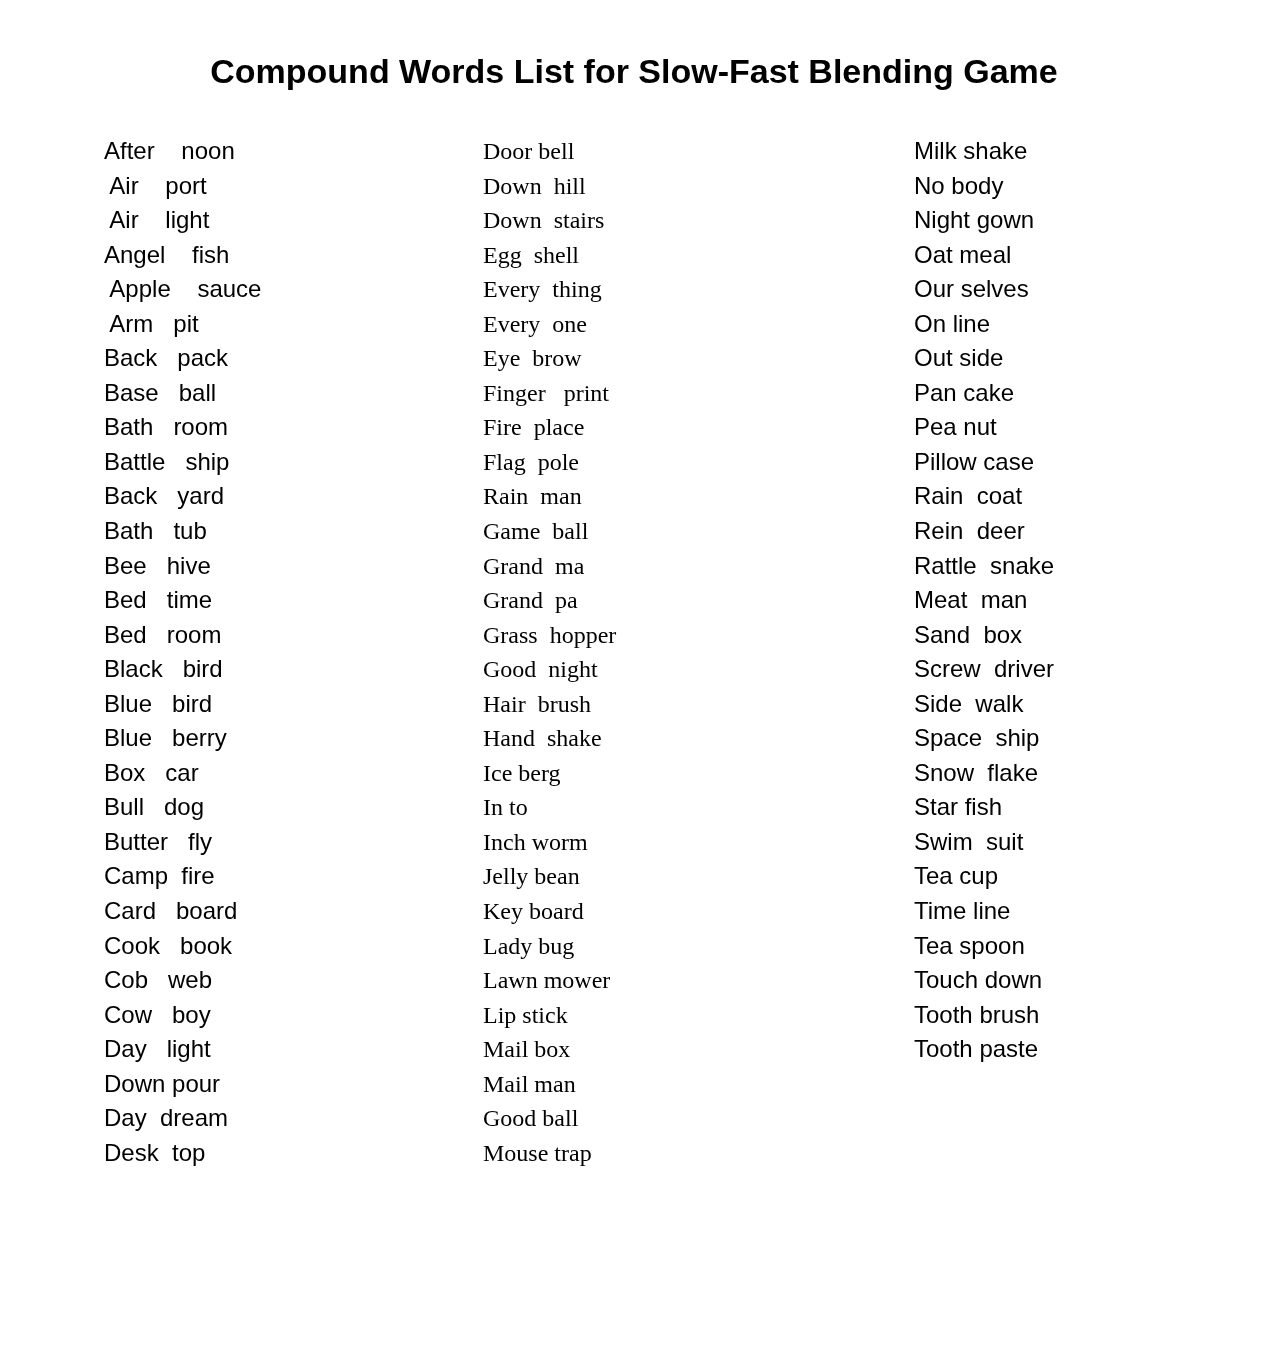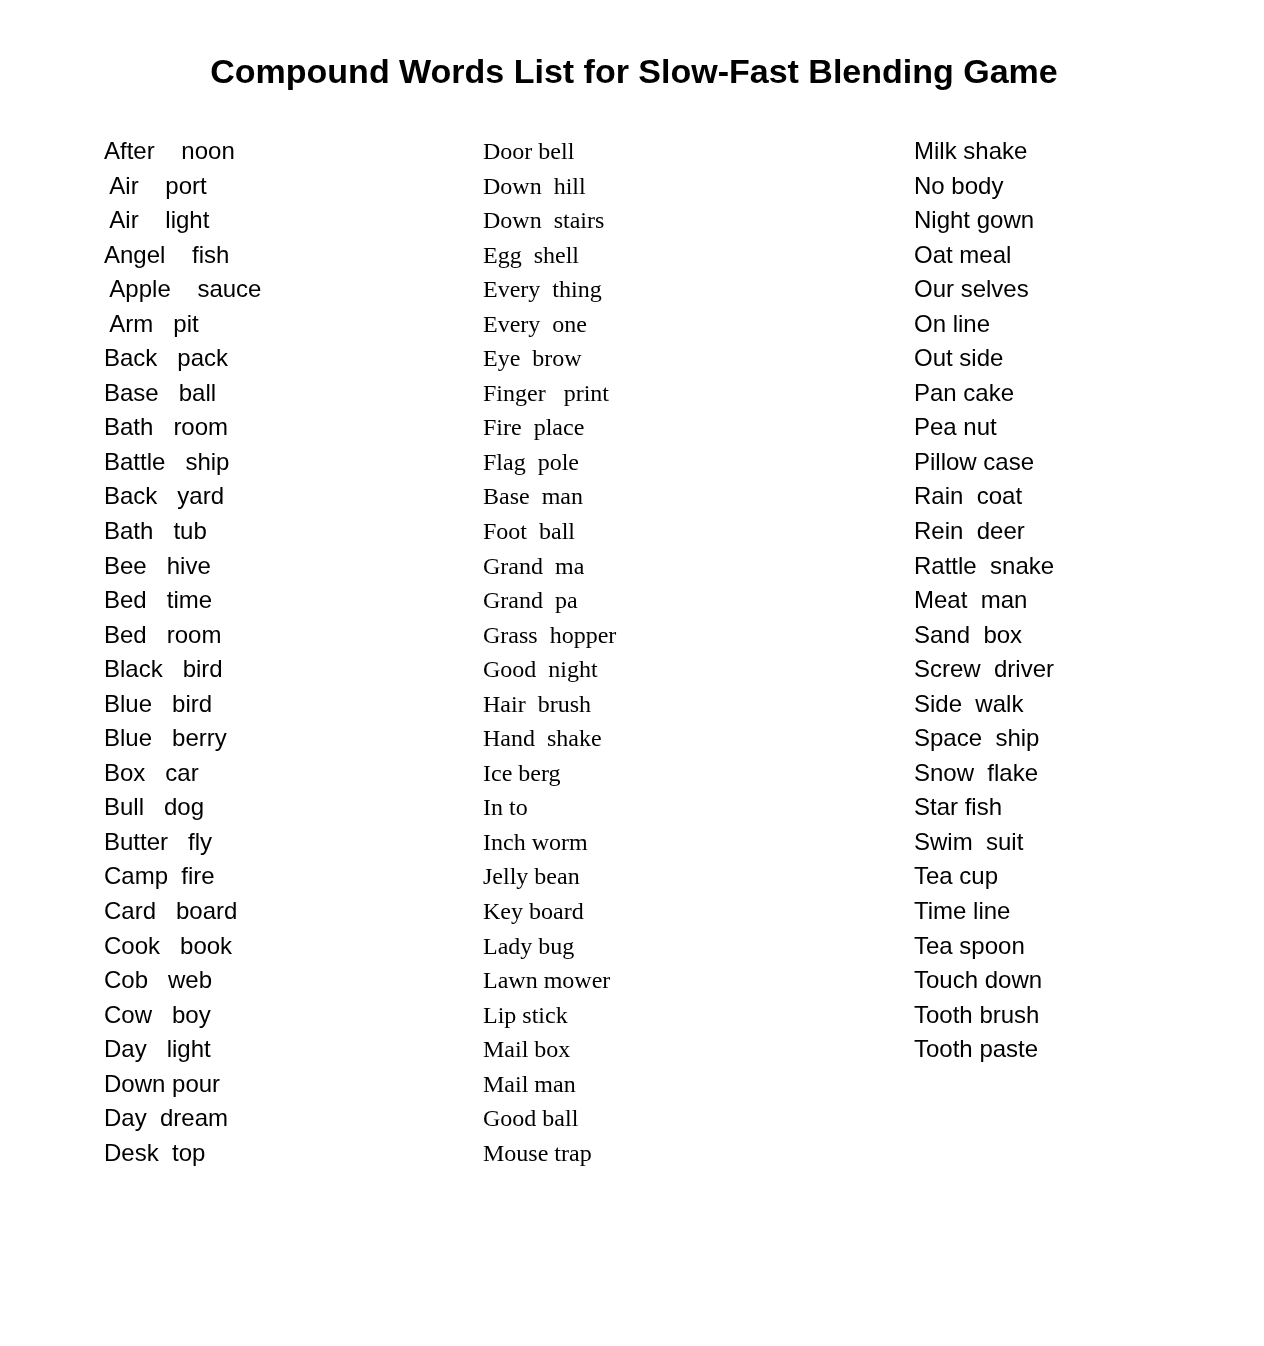--- a/index.html
+++ b/index.html
@@ -51,22 +51,22 @@
     <li>Door bell</li>
     <li>Down  hill</li>
     <li>Down  stairs</li>
     <li>Egg  shell</li>
     <li>Every  thing</li>
     <li>Every  one</li>
     <li>Eye  brow</li>
     <li>Finger   print</li>
     <li>Fire  place</li>
     <li>Flag  pole</li>
-    <li>Base  man</li>
-    <li>Foot  ball</li>
+    <li>Rain  man</li>
+    <li>Game  ball</li>
     <li>Grand  ma</li>
     <li>Grand  pa</li>
     <li>Grass  hopper</li>
     <li>Good  night</li>
     <li>Hair  brush</li>
     <li>Hand  shake</li>
     <li>Ice berg</li>
     <li>In to</li>
     <li>Inch worm</li>
     <li>Jelly bean</li>

